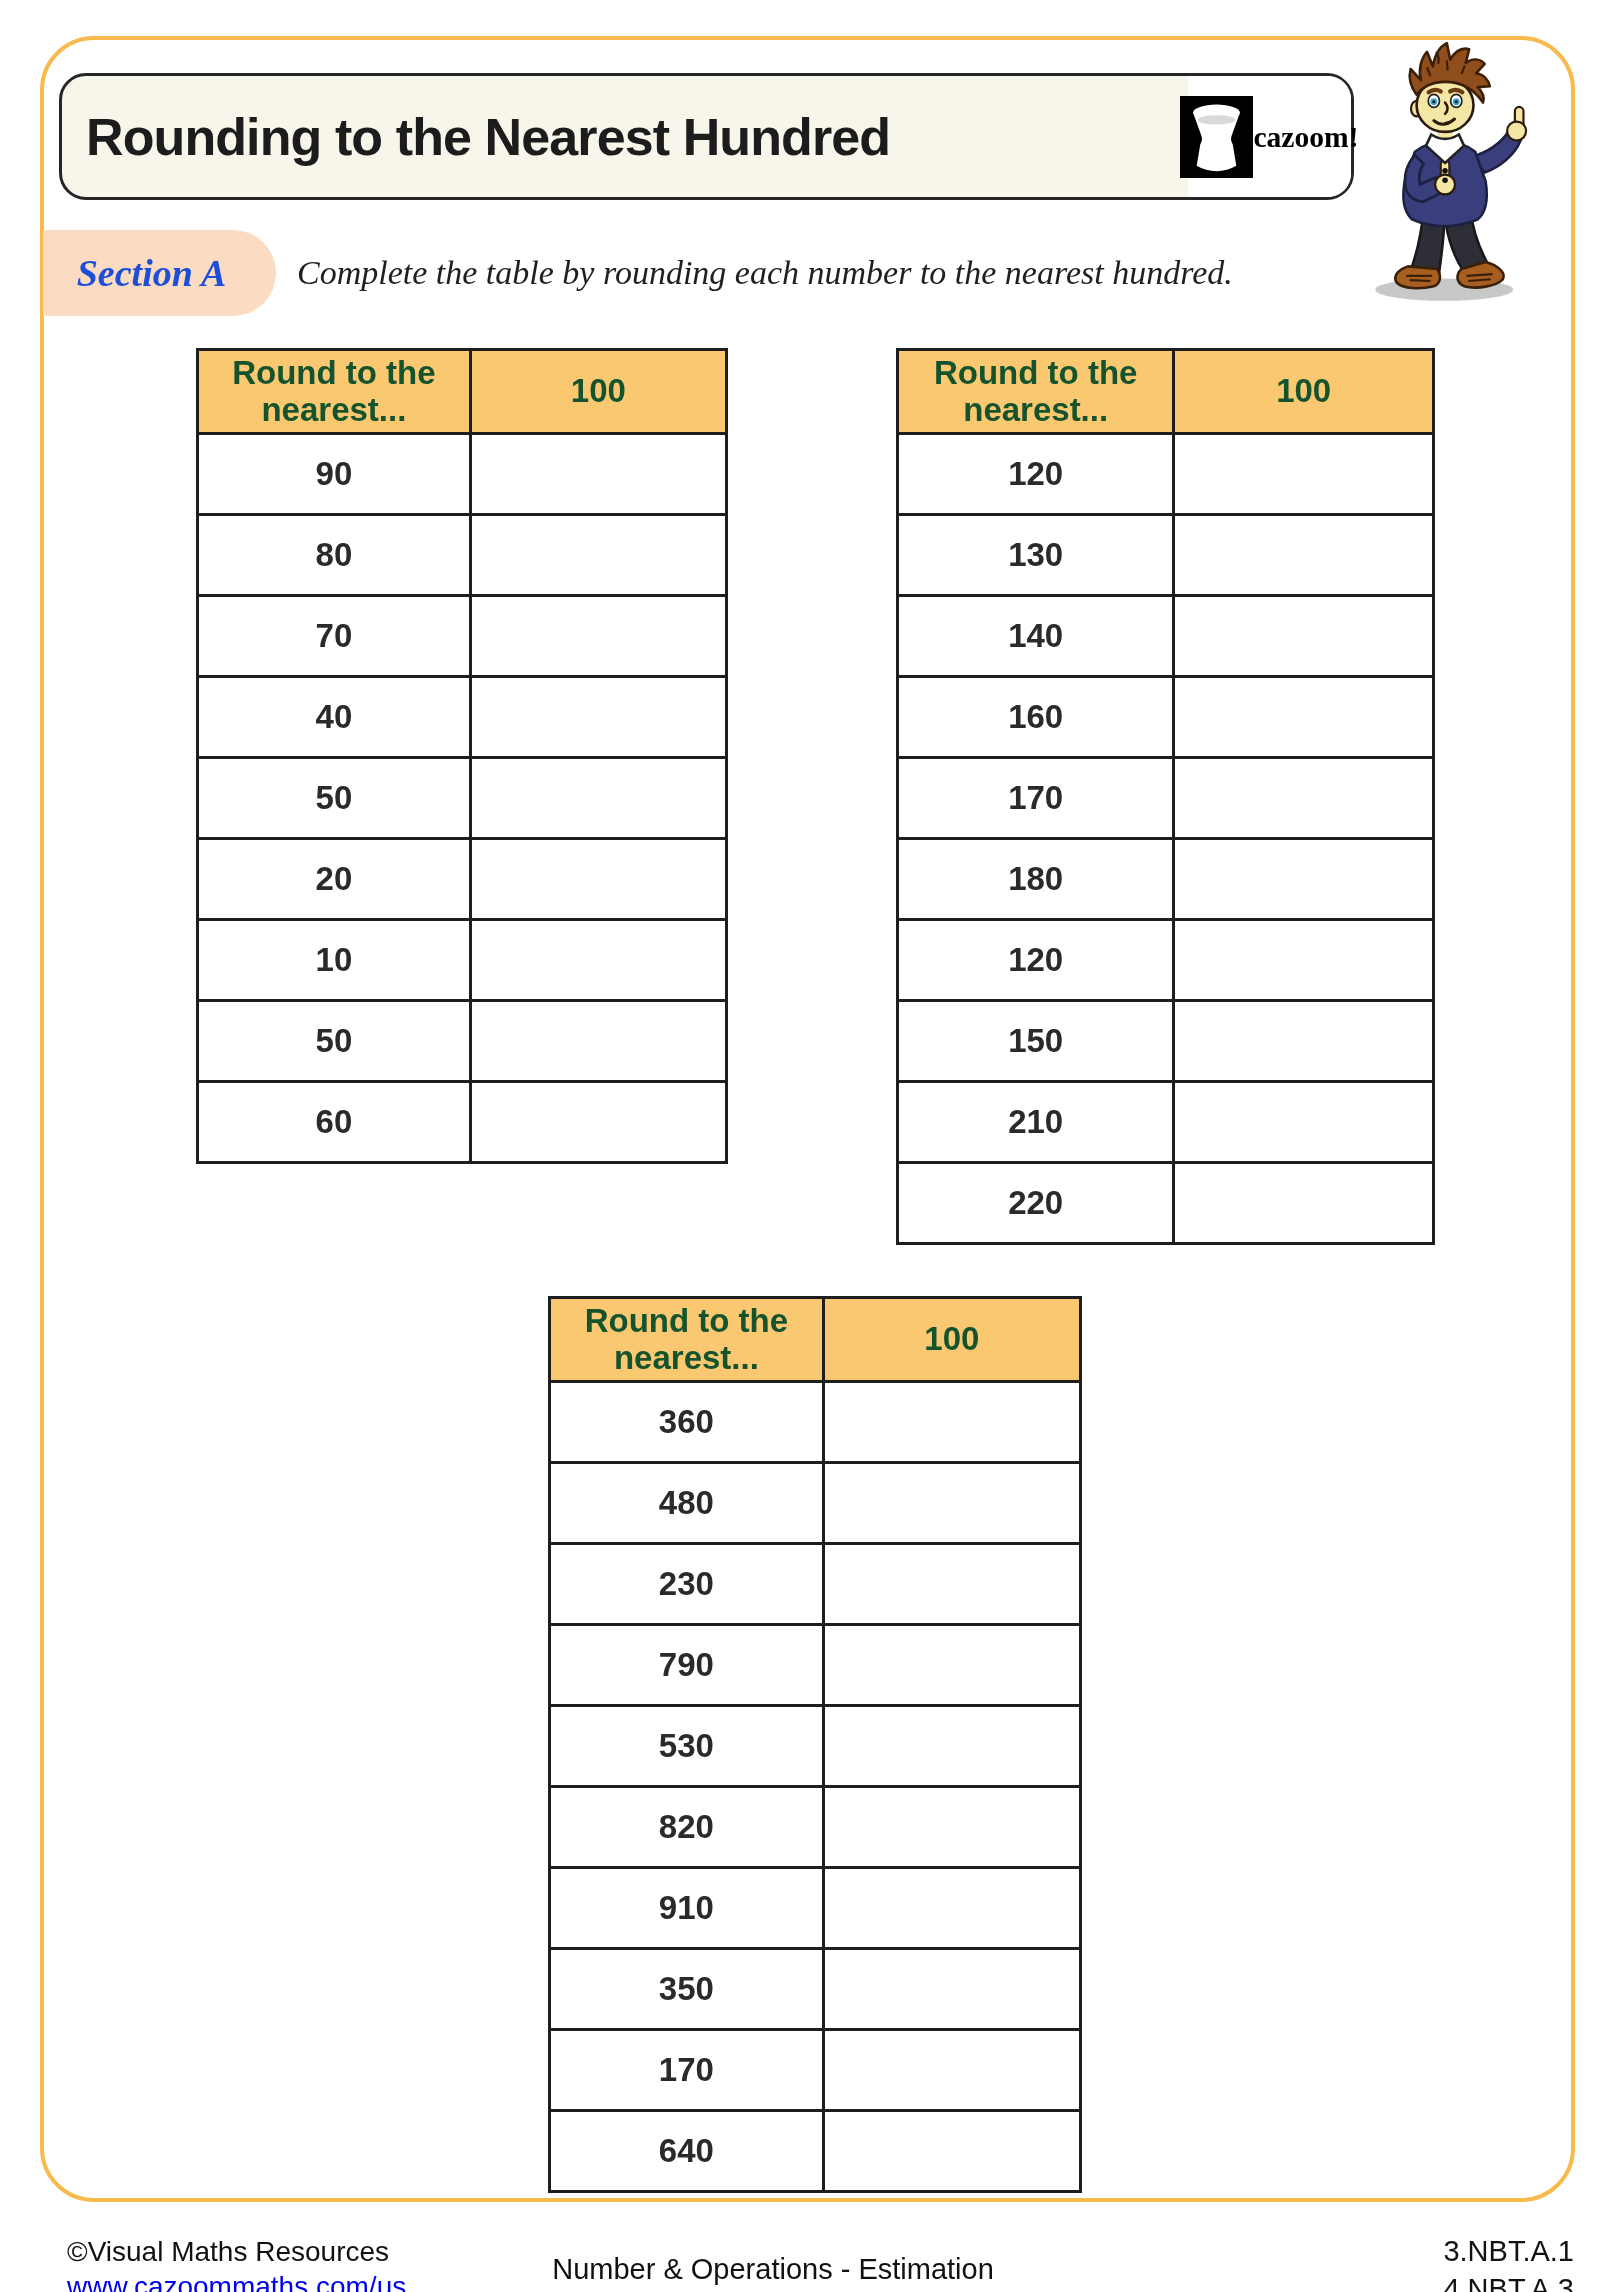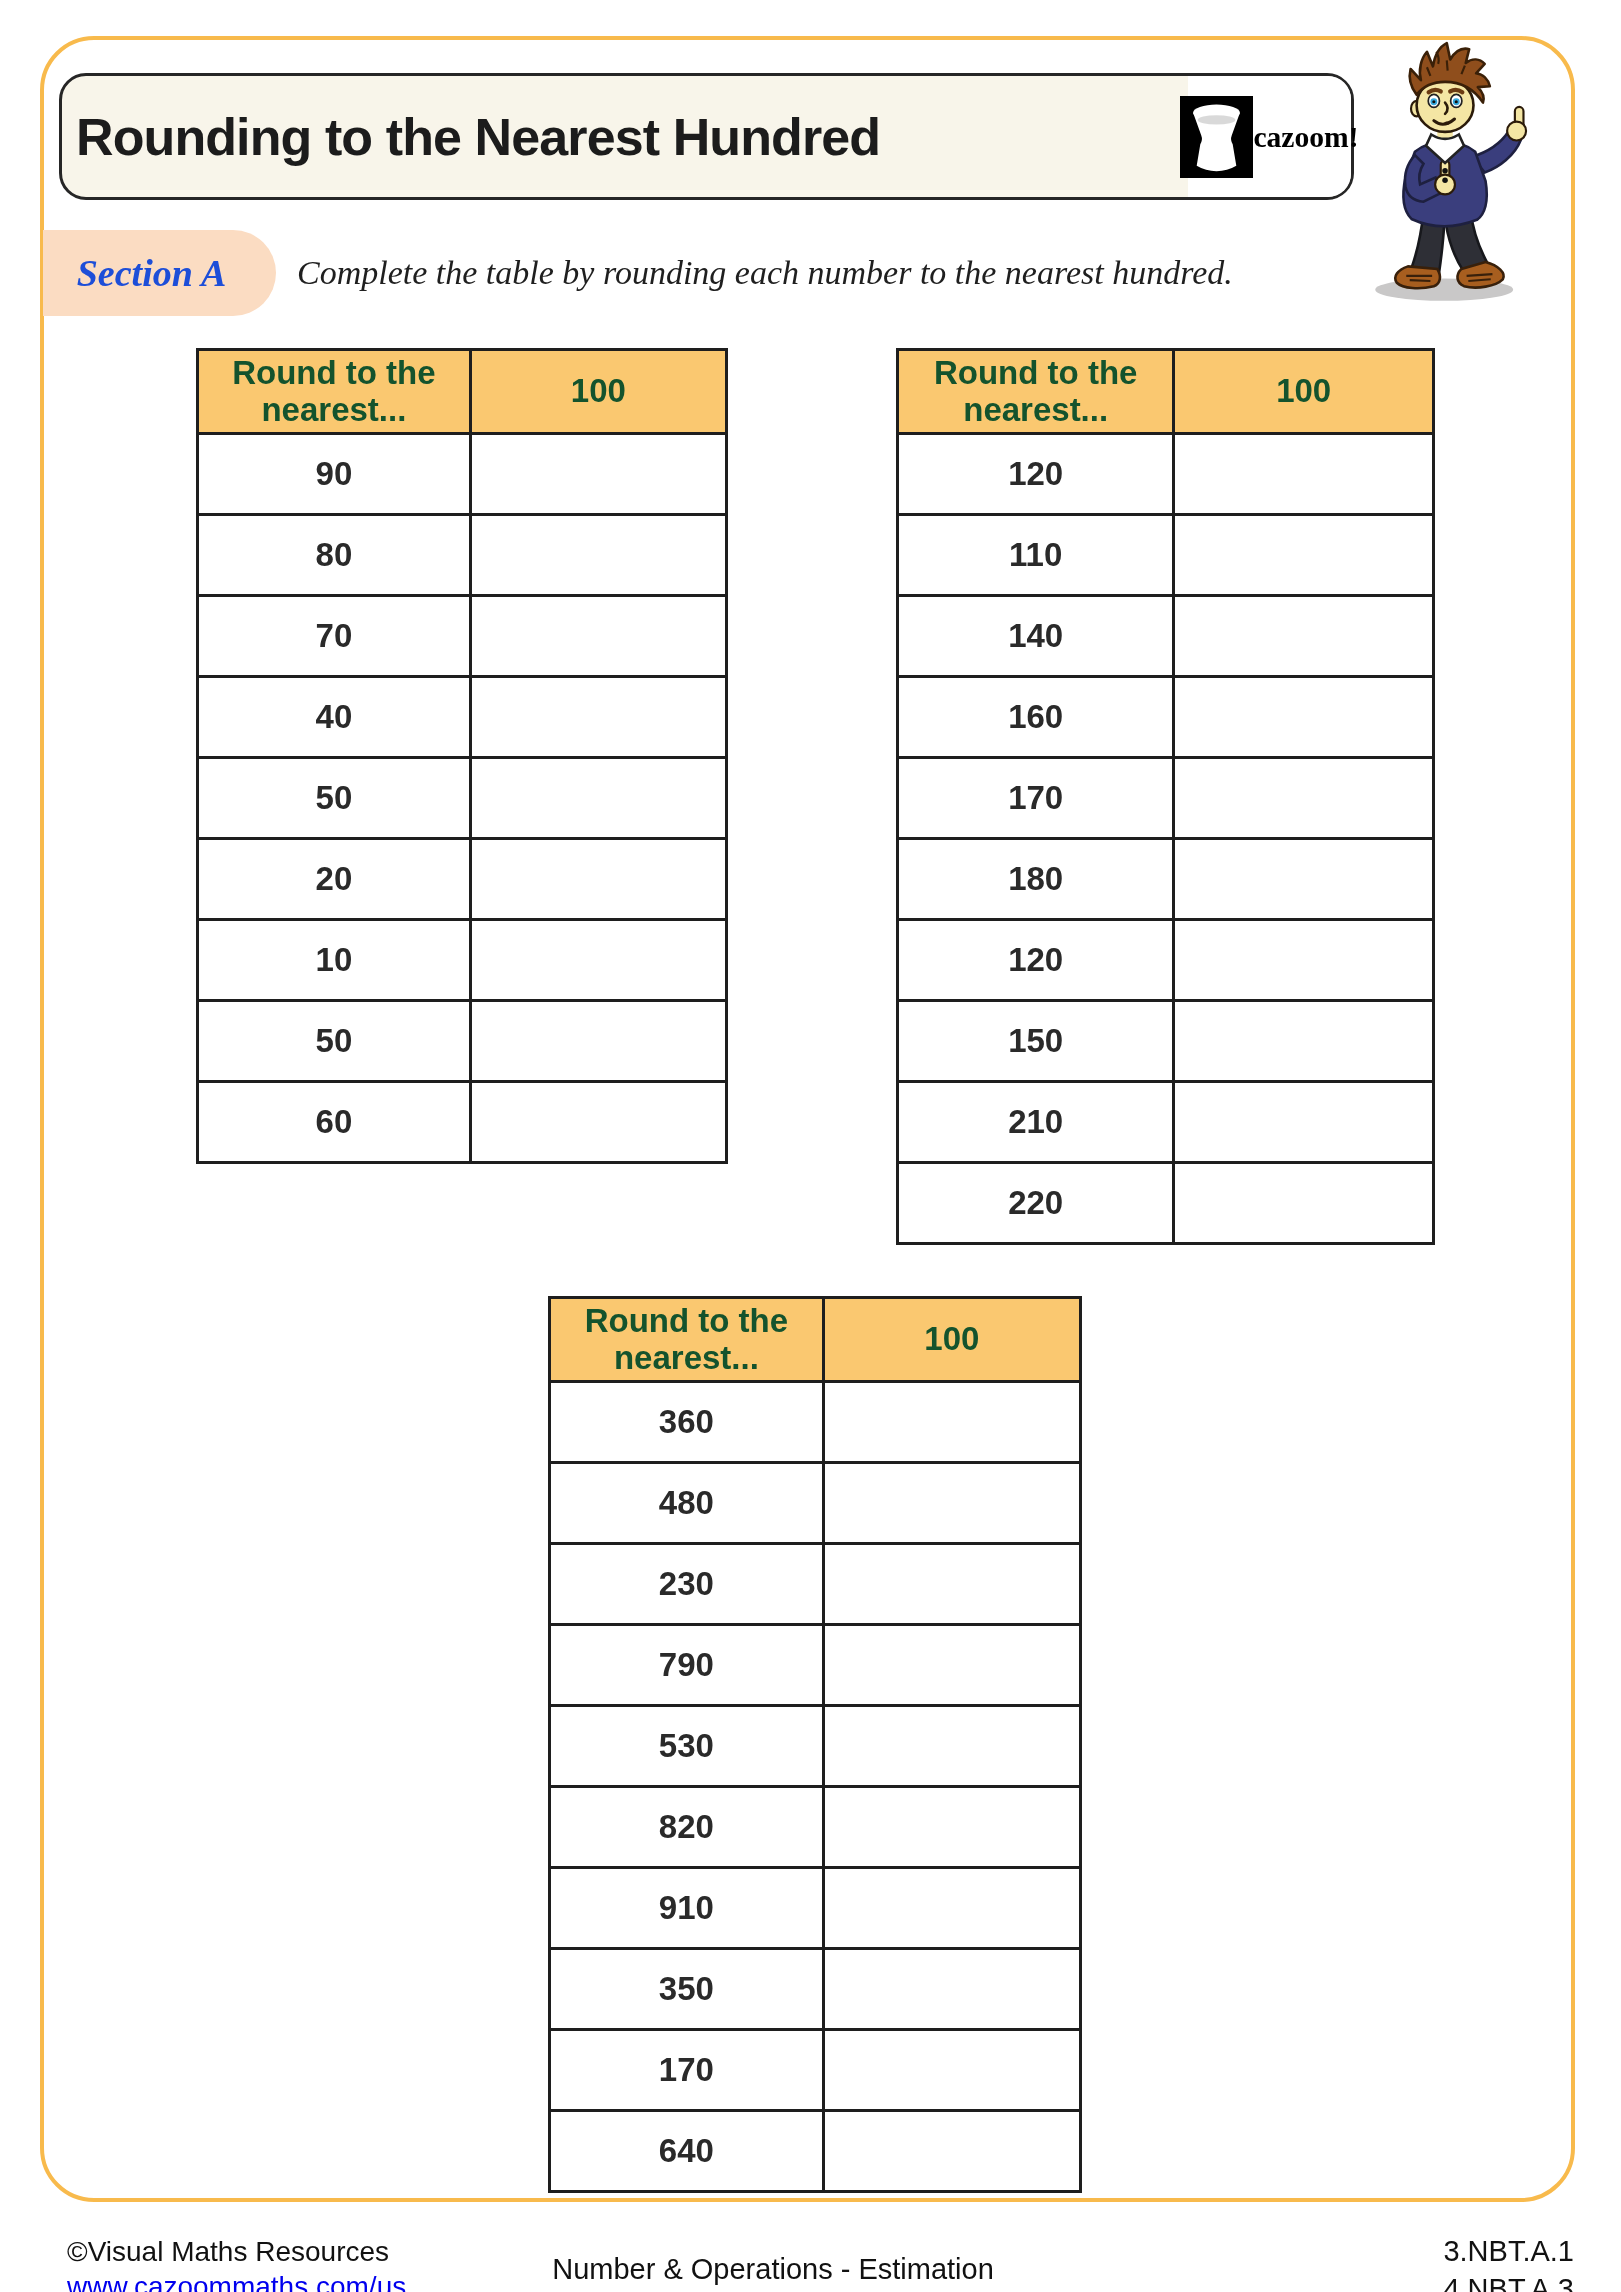--- a/index.html
+++ b/index.html
@@ -31,21 +31,21 @@
     border: 3.6px solid #262626;
     border-radius: 27px;
     box-sizing: border-box;
     display: flex;
     align-items: center;
   }
   .title-text {
     font-size: 52px;
     font-weight: bold;
     color: #1c1c1c;
-    padding-left: 14px;
+    padding-left: 24px;
     letter-spacing: -0.9px;
     white-space: nowrap;
   }
   .logo-panel {
     position: absolute;
     right: 0; top: 0; bottom: 0;
     width: 163px;
     background: #ffffff;
     border-radius: 0 23px 23px 0;
     display: flex;
@@ -296,21 +296,21 @@
         <th>Round to the nearest...</th>
         <th>100</th>
       </tr>
     </thead>
     <tbody>
       <tr>
         <td>120</td>
         <td></td>
       </tr>
       <tr>
-        <td>110</td>
+        <td>130</td>
         <td></td>
       </tr>
       <tr>
         <td>140</td>
         <td></td>
       </tr>
       <tr>
         <td>160</td>
         <td></td>
       </tr>

